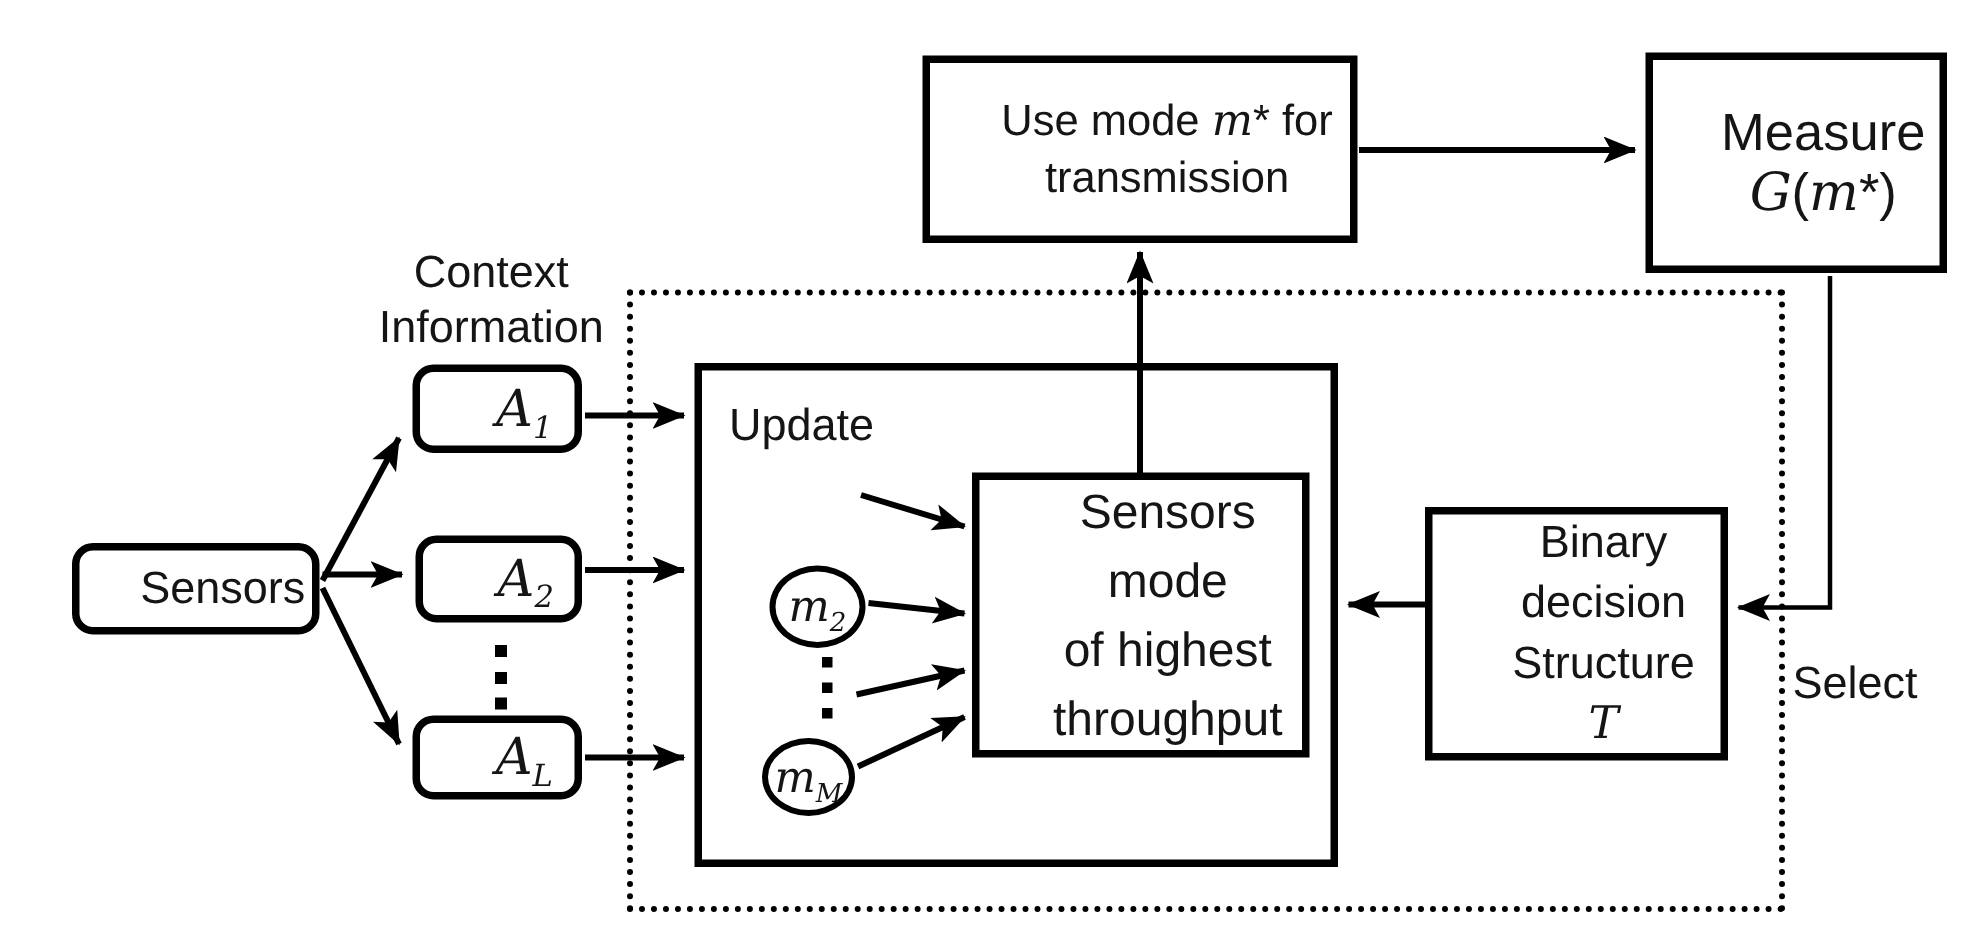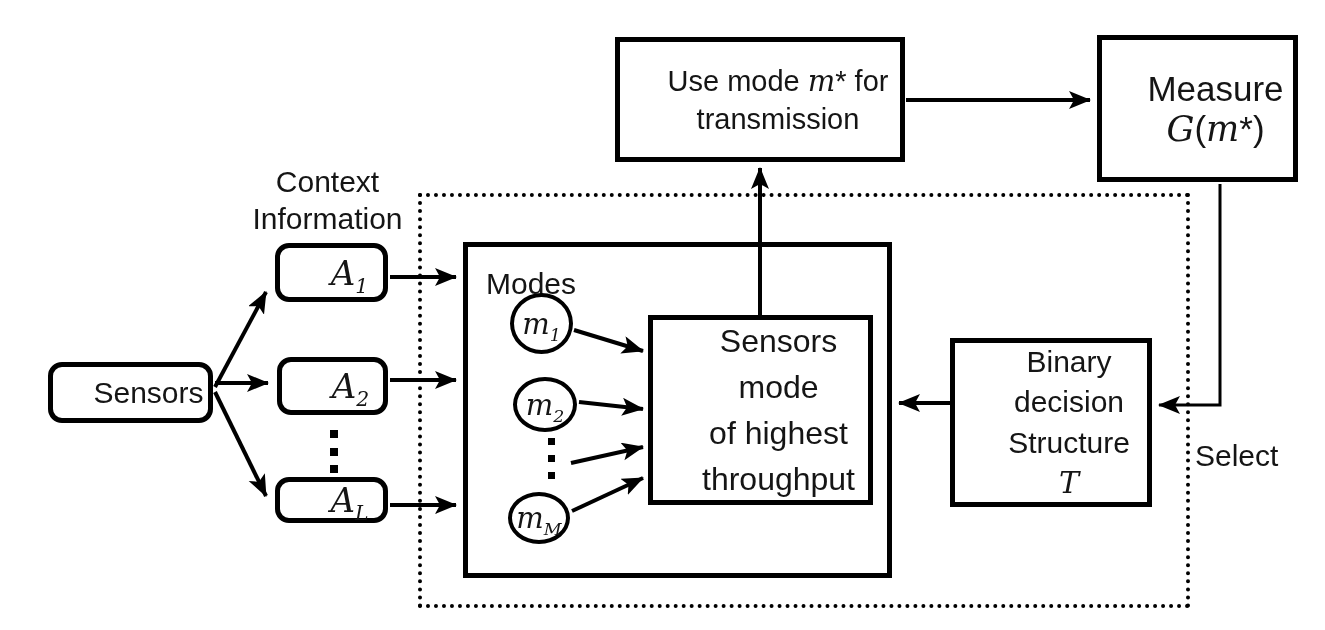--- a/index.html
+++ b/index.html
@@ -76,29 +76,26 @@
     <div>Context</div>
     <div>Information</div>
   </div>
 
   <div class="box rounded node-a" style="left:275px;top:243px;width:113px;height:59px;">
     <span><span class="math">A</span><sub class="math">1</sub></span>
   </div>
   <div class="box rounded node-a" style="left:277px;top:357px;width:111px;height:58px;">
     <span><span class="math">A</span><sub class="math">2</sub></span>
   </div>
-  <div class="box rounded node-a" style="left:275px;top:477px;width:113px;height:46px;">
+  <div class="box rounded node-a" style="left:275px;top:477px;width:113px;height:56px;">
     <span><span class="math">A</span><sub class="math">L</sub></span>
   </div>
 
-  <div class="label fs30" style="left:486px;top:256px;">Modes</div>
+  <div class="label fs30" style="left:486px;top:256px;">Update</div>
 
-  <div class="circle node-m" style="left:510px;top:293px;width:63px;height:61px;">
-    <span><span class="math">m</span><sub class="math">1</sub></span>
-  </div>
   <div class="circle node-m" style="left:513px;top:377px;width:64px;height:55px;">
     <span><span class="math">m</span><sub class="math">2</sub></span>
   </div>
   <div class="circle node-m" style="left:508px;top:492px;width:62px;height:52px;">
     <span><span class="math">m</span><sub class="math">M</sub></span>
   </div>
 
   <div class="box select-text" style="left:648px;top:315px;width:225px;height:190px;">
     <div>Sensors mode</div>
     <div>of highest</div>

